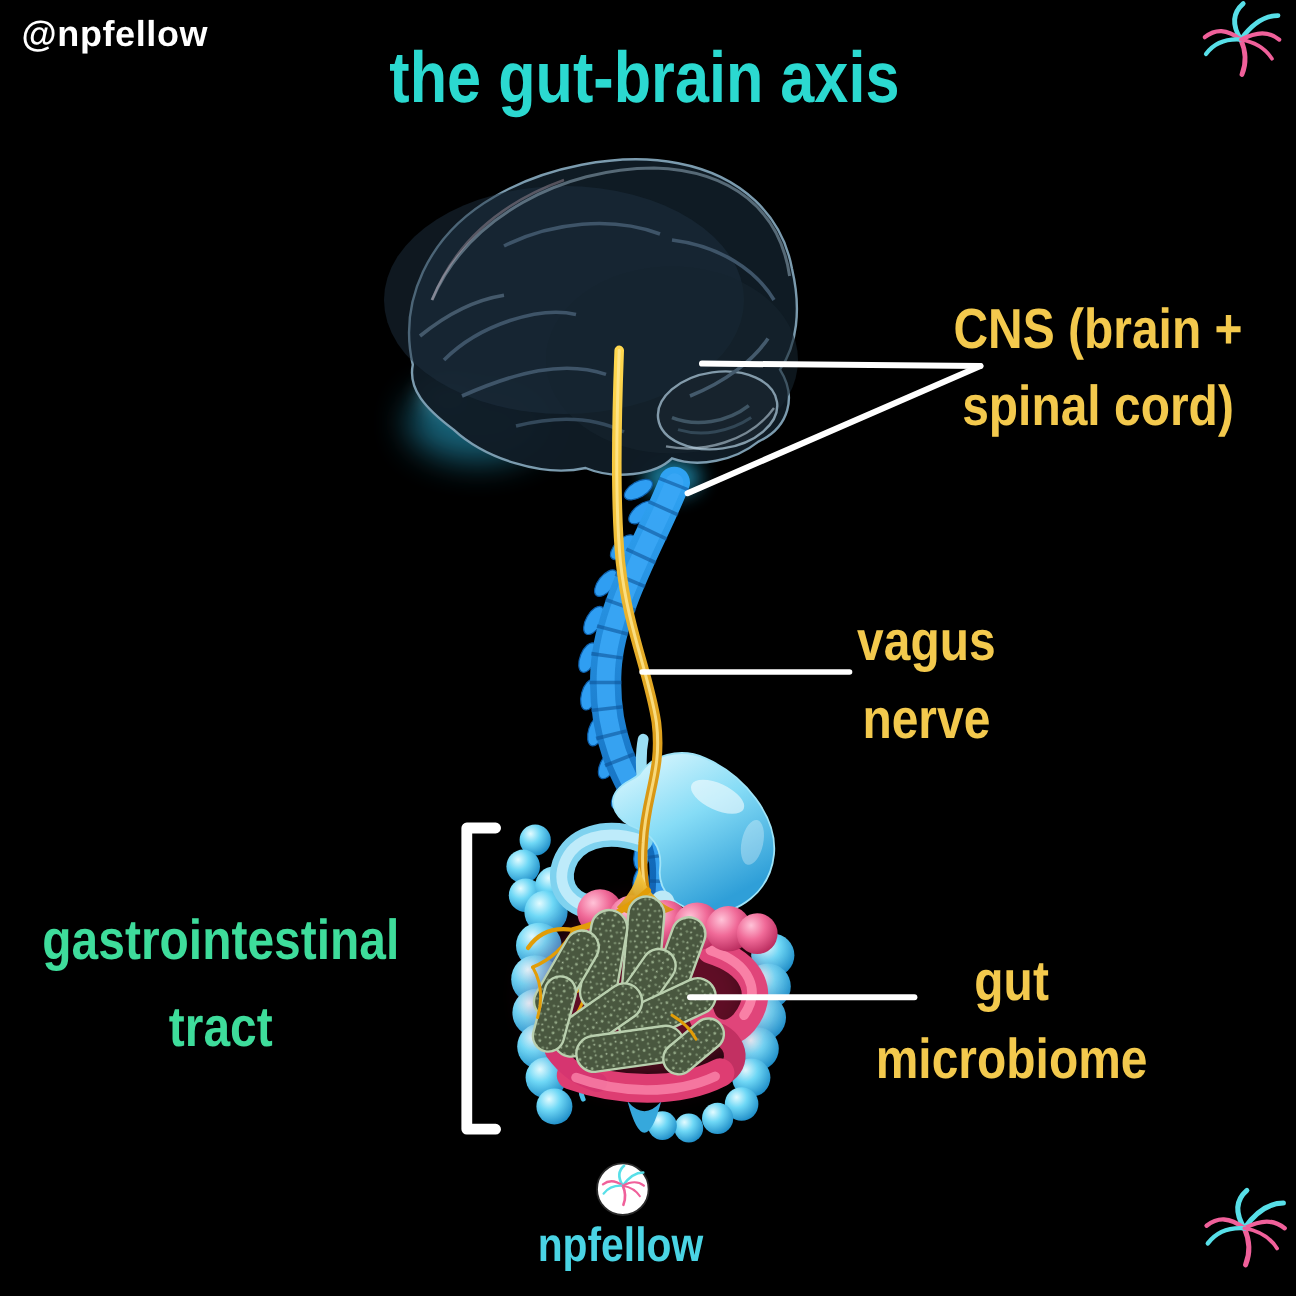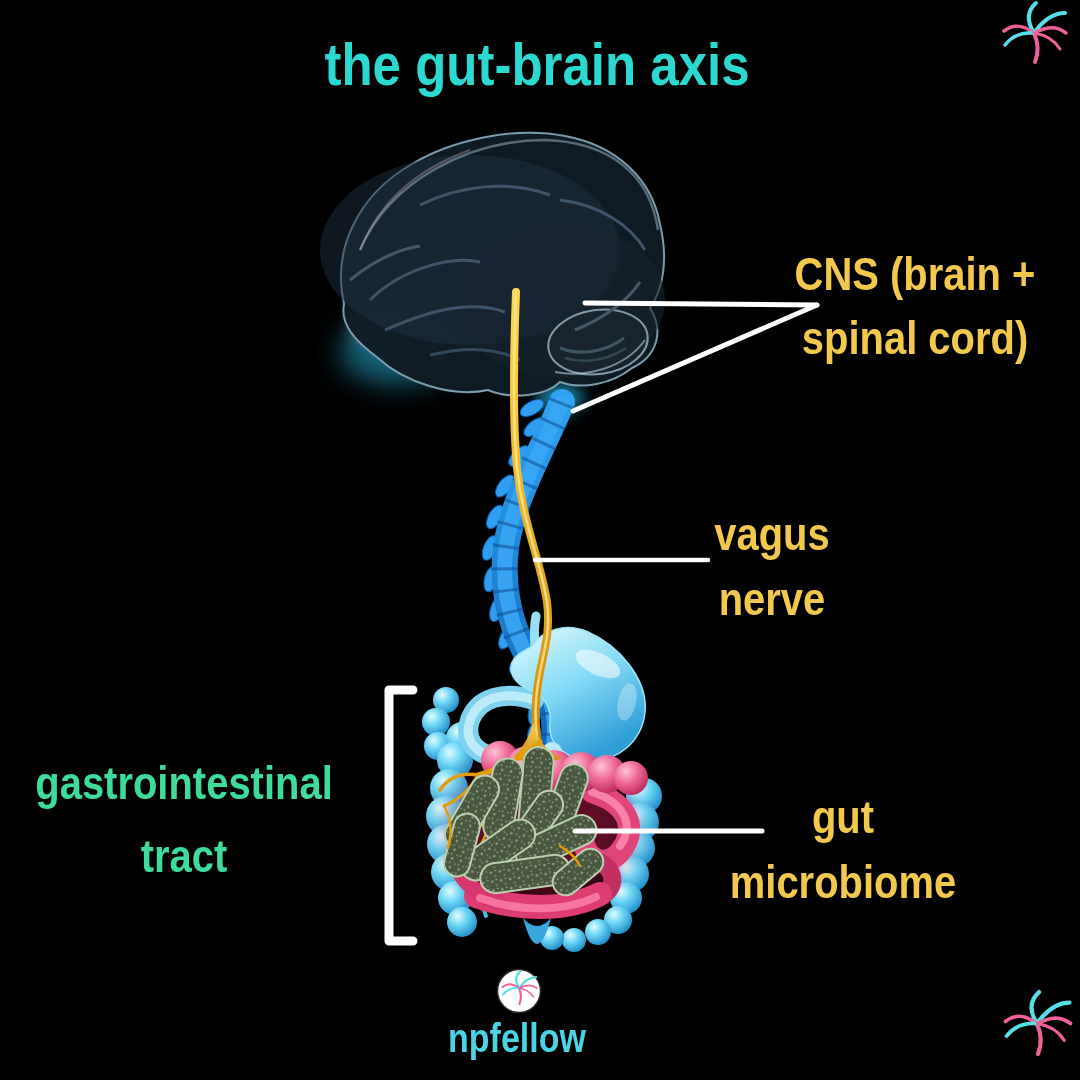--- a/index.html
+++ b/index.html
@@ -243,20 +243,21 @@
     <use href="#palmShape"></use>
   </g>
   <g>
     <circle cx="519" cy="991" r="21.5" fill="#ffffff" stroke="#2a2a2a" stroke-width="1.5"></circle>
     <g transform="translate(519.5,1004) scale(0.55)">
       <use href="#palmShape"></use>
     </g>
   </g>
 </svg>
 
+<div id="handle" class="txt">@npfellow</div>
 
 <div id="title" class="txt cx">the gut-brain axis</div>
 
 <div id="cns" class="txt cx">
   <div>CNS (brain +</div>
   <div>spinal cord)</div>
 </div>
 
 <div id="vagus" class="txt cx">
   <div>vagus</div>

